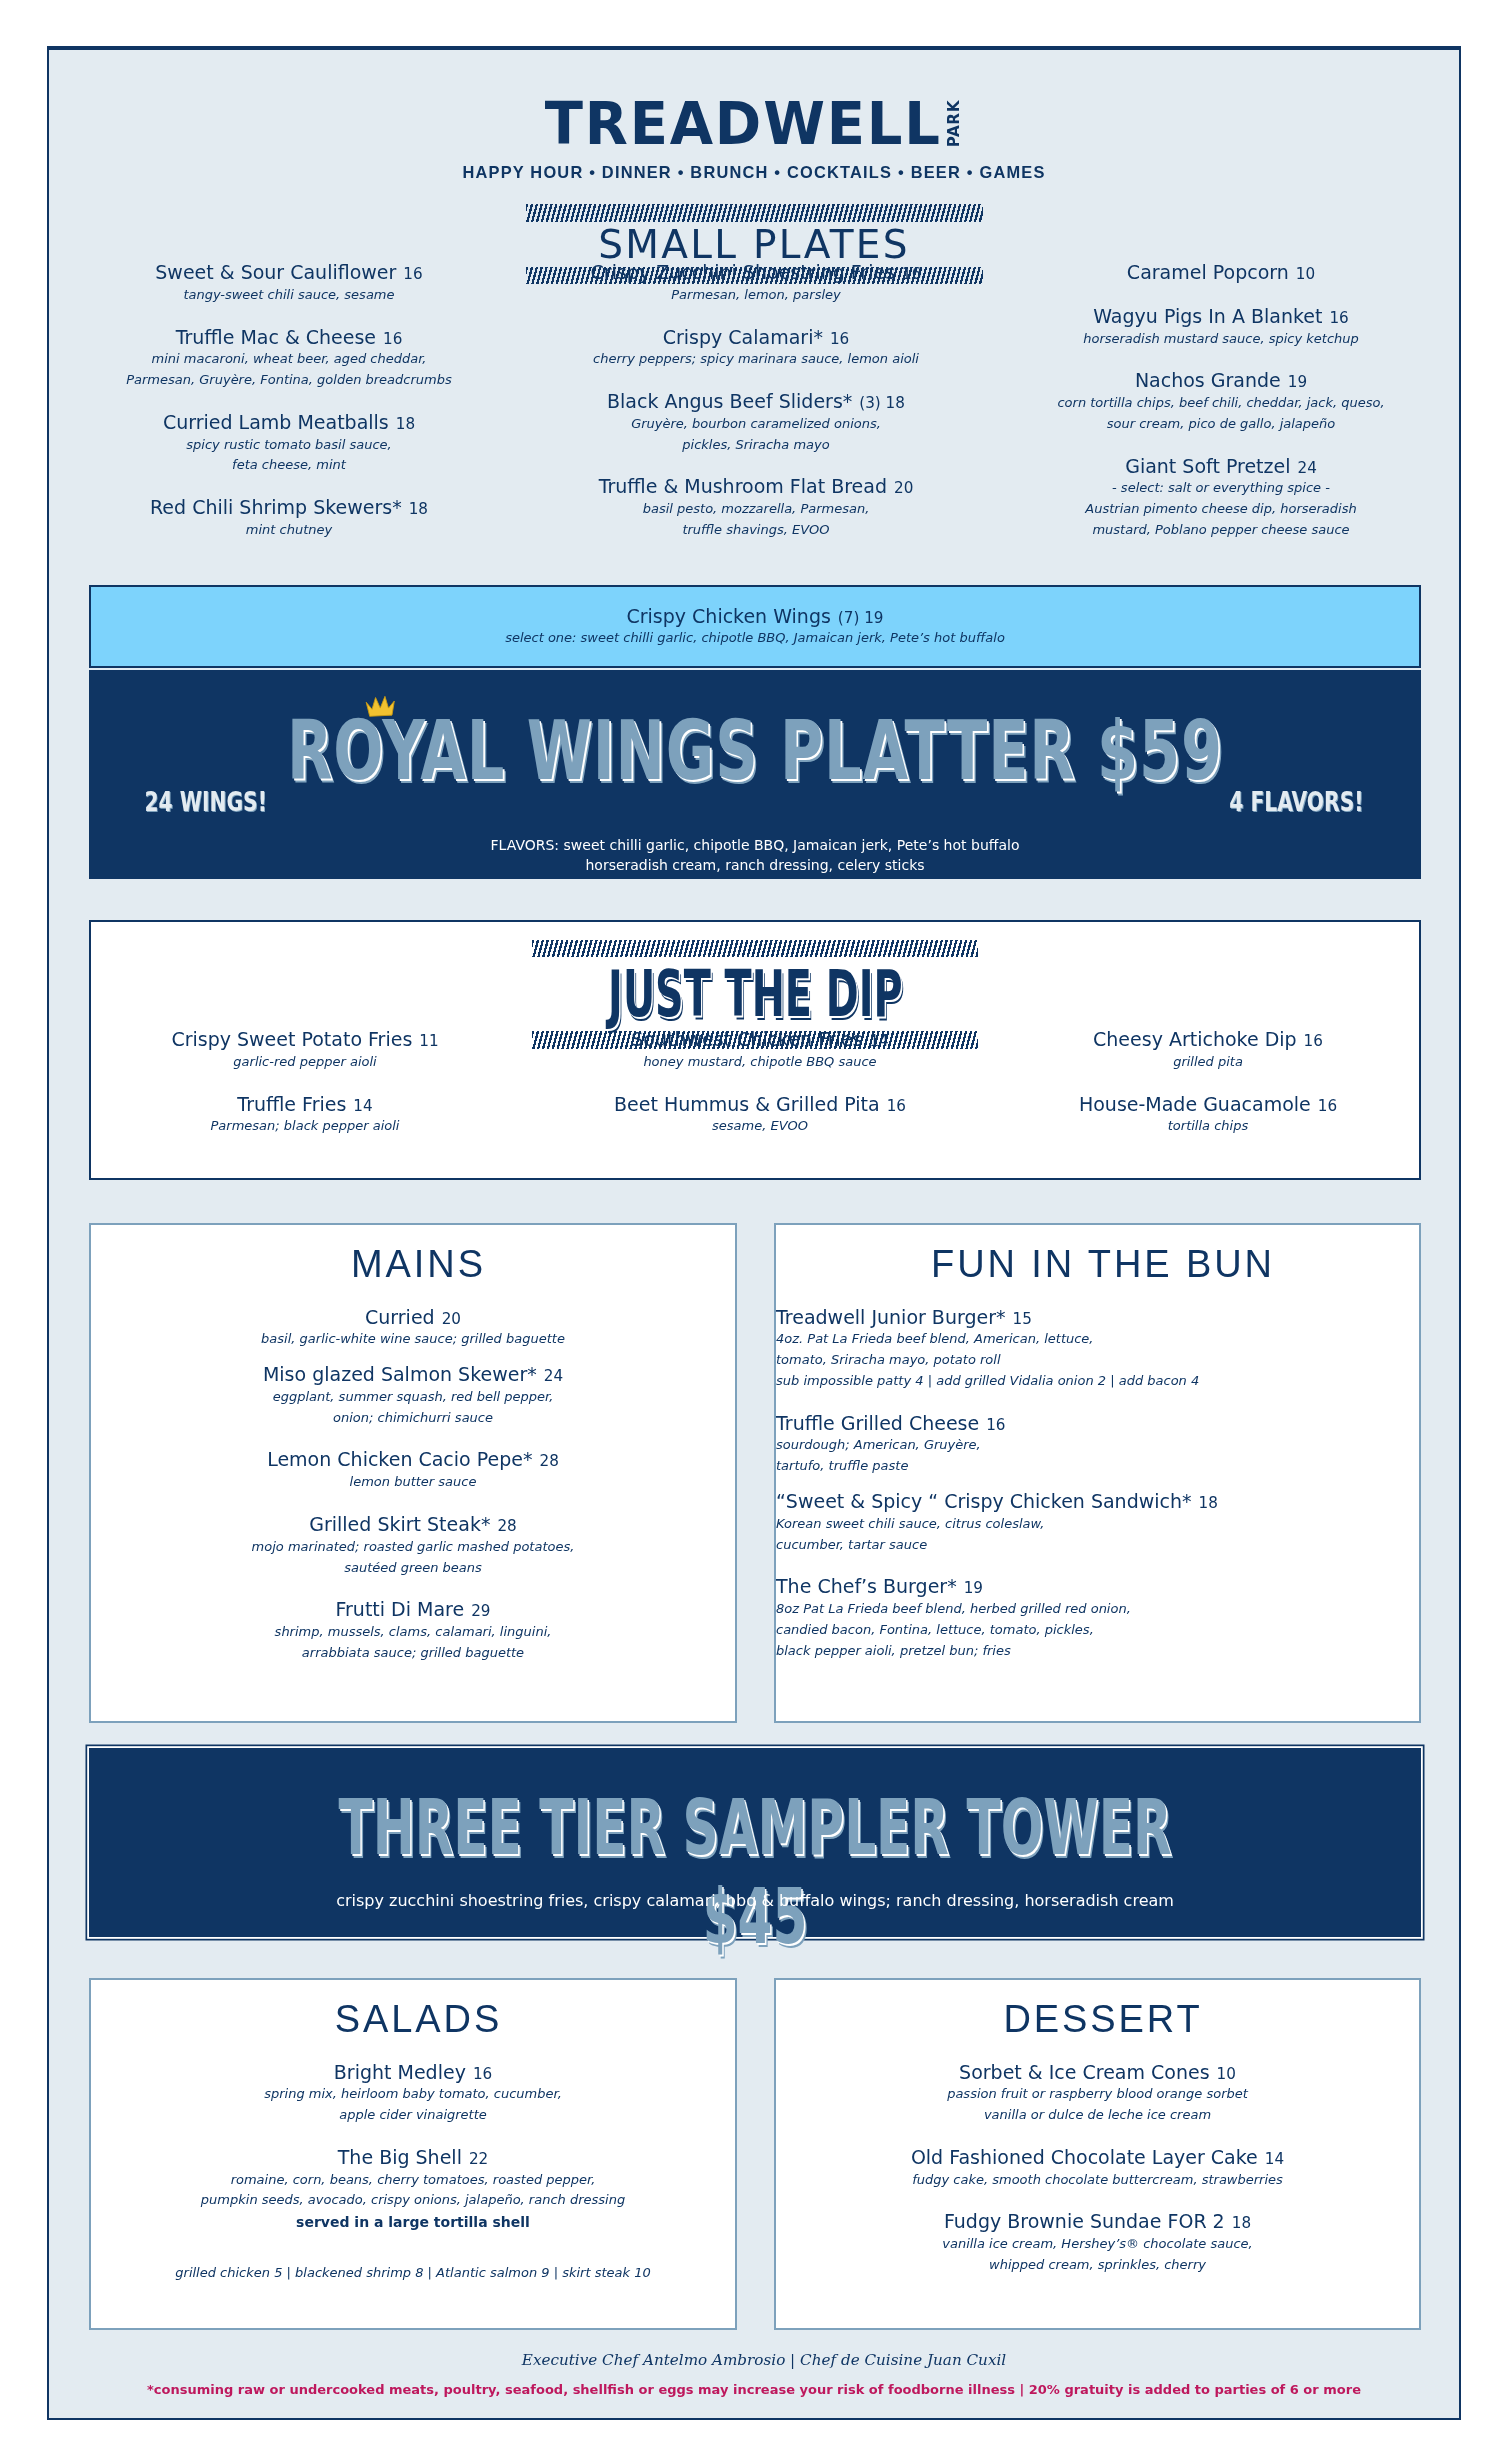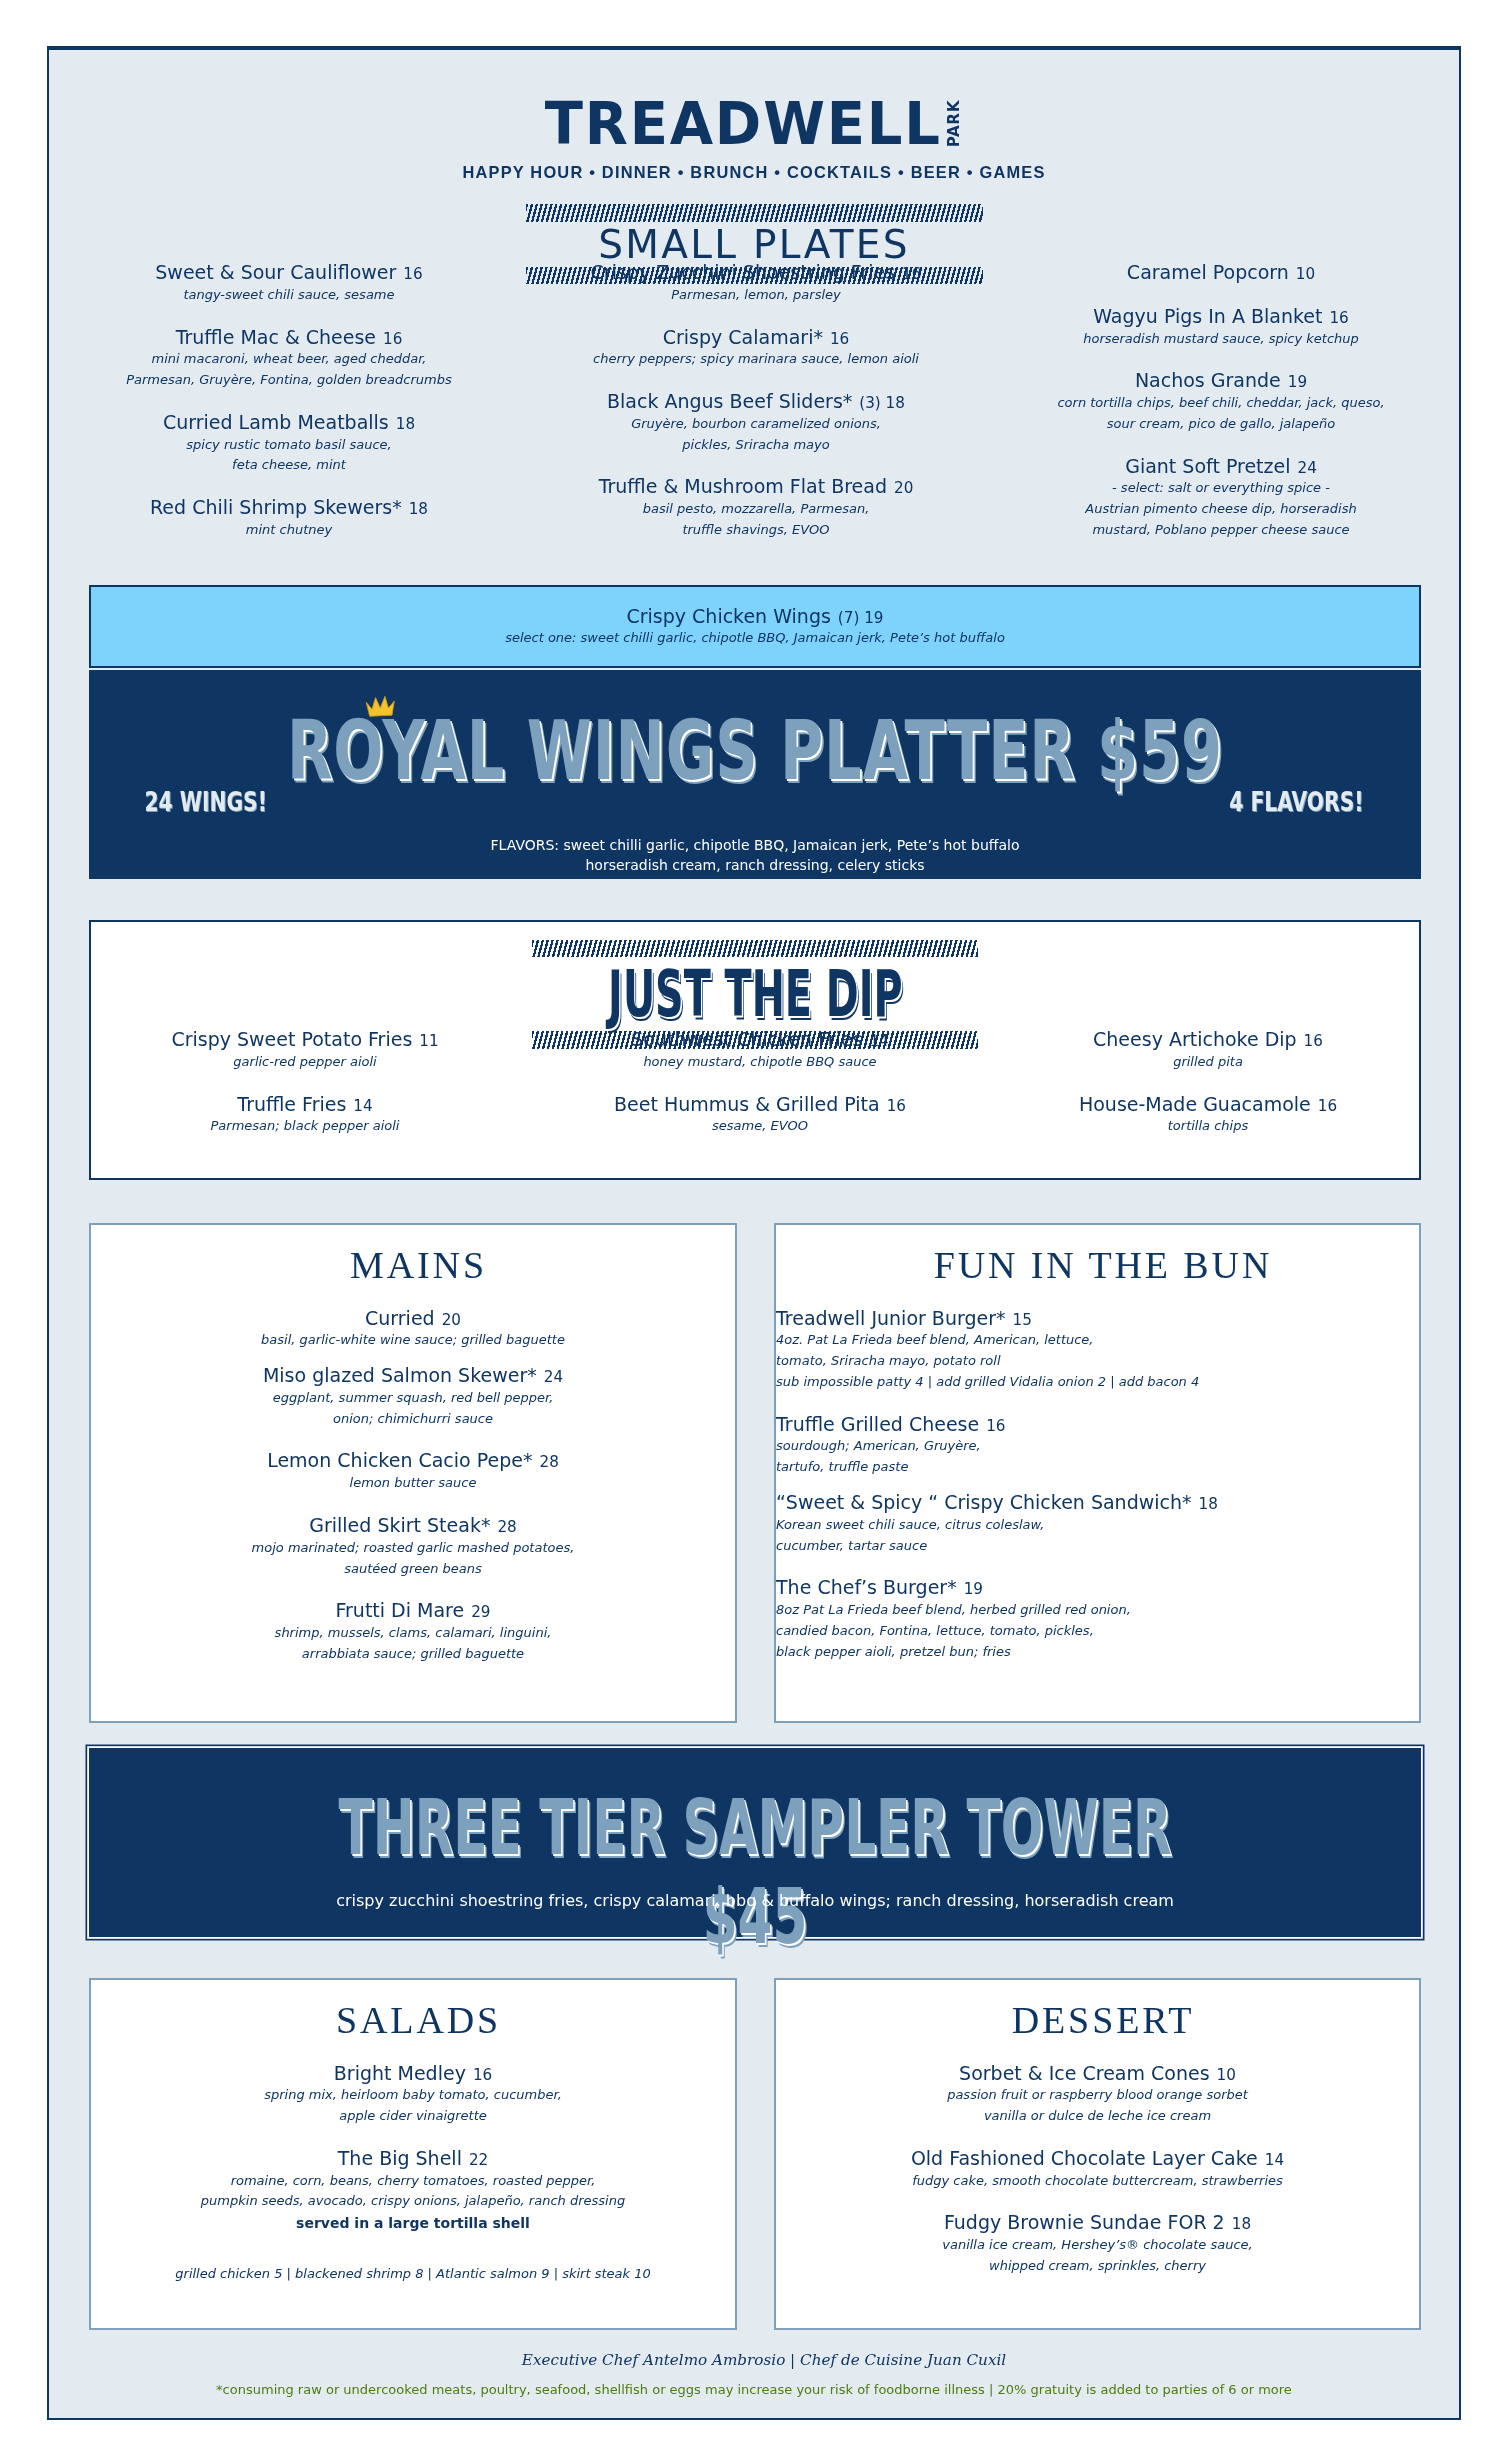--- a/index.html
+++ b/index.html
@@ -71,35 +71,35 @@
   .dip-box {
     position: absolute; left: 40px; top: 870px; width: 1332px; height: 260px; background: #fff;
     border: 2.3px double #0f3563;
   }
   .dip-title {
     font-family: "DejaVu Sans", sans-serif; font-weight: bold; font-size: 64px; color: #0f3563;
     transform: scaleX(0.62); text-shadow: 2.3px 2.3px 0 #ffffff, 3.5px 3.5px 0 #0f3563; padding: 0 5.9px;
   }
 
   .panel { position: absolute; background: #fff; border: 2.3px solid #7da1bc; }
-  .panel-title { text-align: center; font-family: Liberation Serif, serif; font-size: 38px; letter-spacing: 2.9px; color: #0f3563; margin-top: 17.6px; margin-bottom: 20px; padding-left: 11px; }
+  .panel-title { text-align: center; font-family: Liberation Sans, sans-serif; font-size: 38px; letter-spacing: 2.9px; color: #0f3563; margin-top: 17.6px; margin-bottom: 20px; padding-left: 11px; }
 
   .tower {
     position: absolute; left: 40px; top: 1698px; width: 1332px; height: 189px; background: #0f3563;
     border: 1.8px solid #0f3563; box-shadow: 0 0 0 1.8px #fff, 0 0 0 3.5px #0f3563;
   }
   .tower-title {
     position: absolute; top: 34px; left: 0; right: 0; text-align: center;
     font-family: "DejaVu Sans", sans-serif; font-weight: bold; font-size: 76px; color: #7da1bc;
     transform: scaleX(0.66); text-shadow: 2.3px 2.3px 0 #ffffff, 4.1px 4.1px 0 #7da1bc;
   }
   .tower-desc { position: absolute; top: 142px; left: 0; right: 0; text-align: center; color: #fff; font-family: "DejaVu Sans", sans-serif; font-size: 16px; }
 
   .footer-chefs { position: absolute; top: 2301px; left: 0; right: 0; text-align: center; font-family: "DejaVu Serif", serif; font-style: italic; font-size: 15.2px; color: #0f3563; padding-left: 20px; }
-  .footer-note { position: absolute; top: 2332px; left: 0; right: 0; text-align: center; font-family: "DejaVu Sans", sans-serif; font-weight: normal; font-size: 13px; color: #4d7c0f; }
+  .footer-note { position: absolute; top: 2332px; left: 0; right: 0; text-align: center; font-family: "DejaVu Sans", sans-serif; font-weight: bold; font-size: 13px; color: #be185d; }
 </style>
 </head>
 <body>
 
 <div class="page">
 
   <div class="logo">
     <span class="logo-word">TREADWELL</span><span class="logo-park">PARK</span>
   </div>
   <div class="tagline">HAPPY HOUR • DINNER • BRUNCH • COCKTAILS • BEER • GAMES</div>

